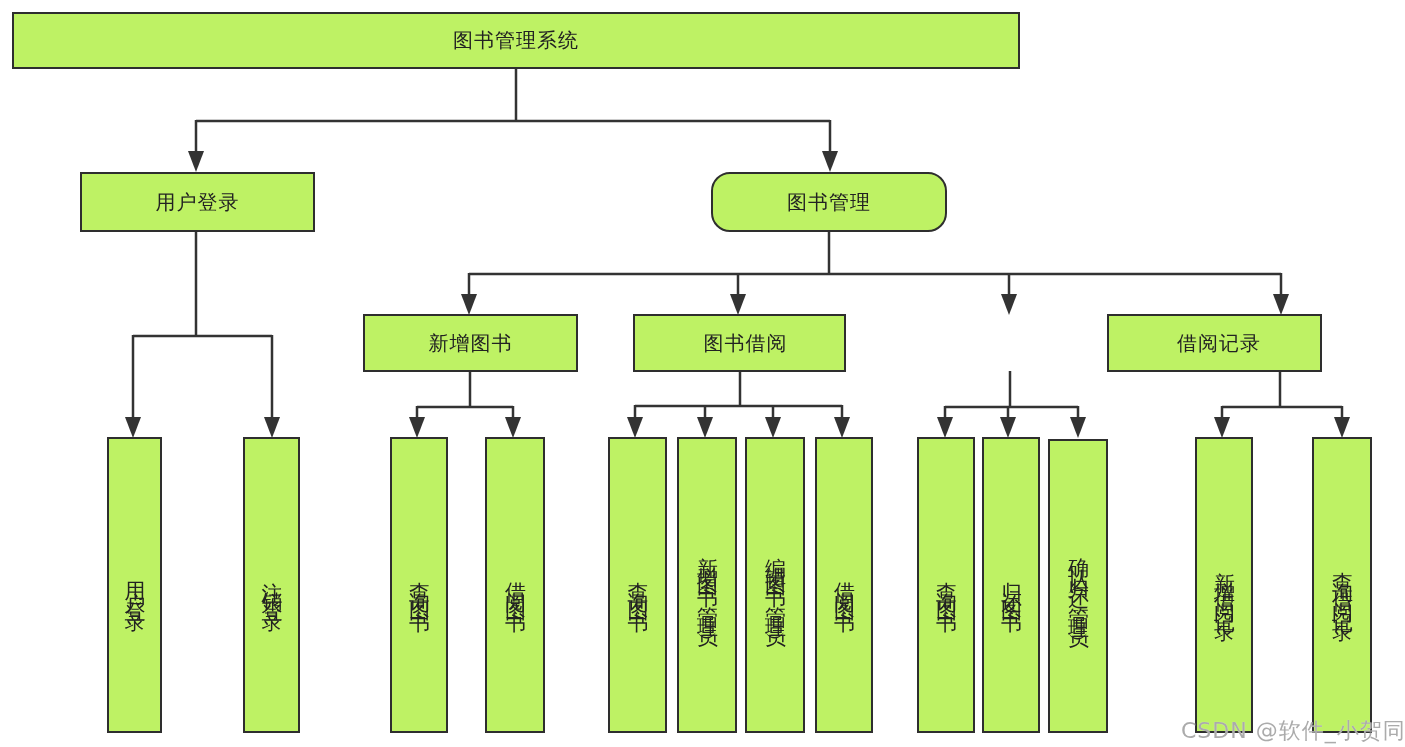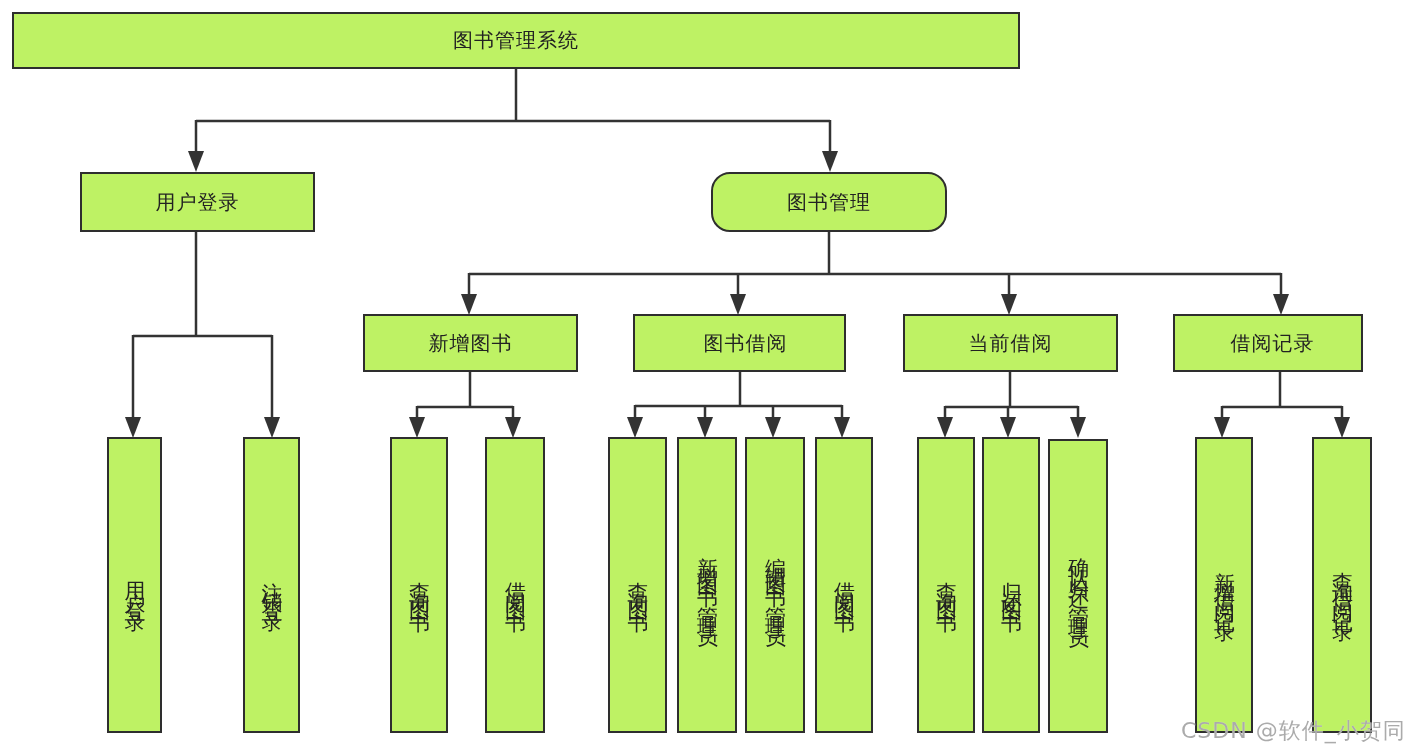--- a/index.html
+++ b/index.html
@@ -109,24 +109,21 @@
   <div class="box" style="left:711px;top:172px;width:236px;height:60px;border-radius:19px;">
     <span class="hlabel">图书管理</span>
   </div>
 
   <div class="box" style="left:363px;top:314px;width:215px;height:58px;">
     <span class="hlabel">新增图书</span>
   </div>
   <div class="box" style="left:633px;top:314px;width:213px;height:58px;padding-left:12px;">
     <span class="hlabel">图书借阅</span>
   </div>
-  <div class="box" style="left:903px;top:314px;width:215px;height:58px;">
-    <span class="hlabel">当前借阅</span>
-  </div>
-  <div class="box" style="left:1173px;top:314px;width:190px;height:58px;padding-left:9px;">
+  <div class="box" style="left:1107px;top:314px;width:215px;height:58px;padding-left:9px;">
     <span class="hlabel">借阅记录</span>
   </div>
 
   <div class="box vbox" style="left:107px;top:437px;width:55px;height:296px;">
     <span class="vtext">用户登录</span>
   </div>
   <div class="box vbox" style="left:243px;top:437px;width:57px;height:296px;">
     <span class="vtext">注销登录</span>
   </div>
 

